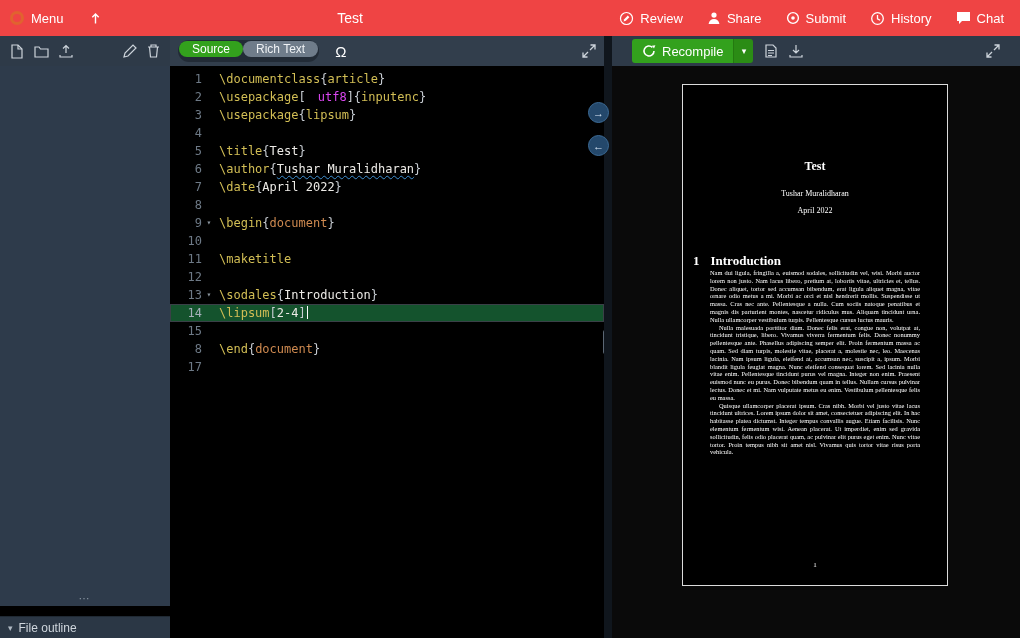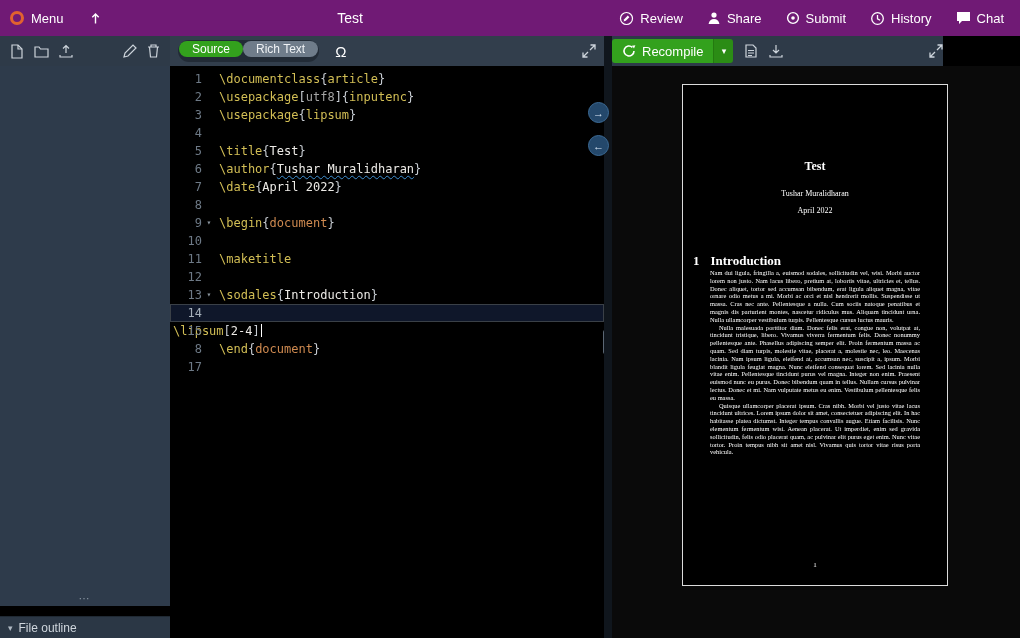--- a/index.html
+++ b/index.html
@@ -2,35 +2,35 @@
 <html><head>
 <meta charset="utf-8">
 <style>
   * { margin:0; padding:0; box-sizing:border-box; }
   html,body { width:1020px; height:638px; background:#000; overflow:hidden;
               font-family:"Liberation Sans", sans-serif; }
   #app { position:relative; width:1020px; height:638px; background:#000; }
 
   
   .topbar { position:absolute; top:0; left:0; width:1020px; height:36px;
-            background:#701a75; display:flex; align-items:center; color:#fff; }
+            background:#ef4444; display:flex; align-items:center; color:#fff; }
   .tb-left { display:flex; align-items:center; padding-left:10px; gap:7px; }
   .logo-ring { width:14px; height:14px; border-radius:50%; border:3px solid #e1622f; display:inline-block; }
   .menu-label { font-size:13px; color:#fff; cursor:default; }
   .tb-icon-btn { display:flex; align-items:center; justify-content:center; padding:4px; margin-left:14px; }
   .tb-title { position:absolute; left:350px; transform:translateX(-50%); font-size:14px; color:#fff; }
   .tb-right { margin-left:auto; display:flex; align-items:center; gap:24px; padding-right:16px; }
   .tb-action { display:flex; align-items:center; gap:6px; font-size:13px; color:#fff; cursor:default; }
 
   
   .band { position:absolute; top:36px; height:30px; display:flex; align-items:center; }
   .band-files { left:0; width:170px; background:#2e3a48; padding:0 10px; gap:10px; }
   .band-files .grp-right { margin-left:auto; display:flex; gap:10px; }
   .band-editor { left:170px; width:434px; background:#323e4c; padding:0 8px; }
-  .band-pdf { left:612px; width:331px; background:#2e3a48; padding:0 0; }
+  .band-pdf { left:612px; width:408px; background:#2e3a48; padding:0 20px; }
   .band .tool { display:flex; align-items:center; justify-content:center; }
 
   .mode-toggle { display:flex; background:#222b36; border-radius:12px; padding:1px; height:22px; }
   .mode-seg { border:none; border-radius:11px; font-size:12px; padding:0 13px; height:16px;
               font-family:"Liberation Sans", sans-serif; cursor:default; }
   .mode-source { background:#33a11d; color:#fff; }
   .mode-rich { background:#6f7c8a; color:#eef1f4; }
   .omega-btn { margin-left:16px; color:#fff; font-size:15px; background:none; border:none; cursor:default; }
   .expand-btn { margin-left:auto; background:none; border:none; display:flex; cursor:default; }
 
@@ -50,31 +50,31 @@
                  color:#8894a1; font-size:11px; line-height:8px; letter-spacing:2px; cursor:row-resize; }
   .outline-bar { position:absolute; left:0; top:616px; width:170px; height:22px; background:#2b3745;
                  border-top:1px solid #1f2933; display:flex; align-items:center; gap:6px;
                  padding:0 8px; color:#cfd6dd; font-size:12px; cursor:default; }
   .outline-chevron { font-size:9px; color:#aeb8c2; }
 
   
   .editor-panel { position:absolute; left:170px; top:66px; width:434px; height:572px; background:#000; padding-top:4px; }
   .code-row { display:flex; height:18px; line-height:18px;
               font-family:"DejaVu Sans Mono", monospace; font-size:12px; }
-  .code-row.active { background:#0f172a; box-shadow:inset 0 0 0 1px #3a4047;flex-direction:column; }
+  .code-row.active { background:#14532d; box-shadow:inset 0 0 0 1px #3a4047; }
   .gutter { width:46px; display:flex; justify-content:flex-end; align-items:center; flex:none; }
   .ln { color:#6e7a87; }
   .code-row.active .ln { color:#a6b0bb; }
   .fold { width:14px; font-size:8px; color:#8a949e; text-align:center; flex:none; }
   .code { padding-left:3px; white-space:pre; }
   .tok-cmd { color:#d2be55; }
   .tok-brc { color:#c9ced4; }
   .tok-arg { color:#d2be55; }
   .tok-txt { color:#eceae6; }
-  .tok-opt { color:#a3a3a3; }
+  .tok-opt { color:#d946ef;margin-left:12px; }
   .tok-env { color:#cf8a50; }
   .tok-optp { color:#eceae6; }
   .tok-misspell { color:#eceae6; text-decoration-line:underline; text-decoration-style:wavy;
                   text-decoration-color:#3e8fd0; text-decoration-thickness:1px; text-underline-offset:2px; }
   .cursor { display:inline-block; width:1px; height:13px; background:#fff; vertical-align:-2px; margin-left:1px; }
   .scroll-thumb { position:absolute; left:603px; top:330px; width:4px; height:24px;
                   background:#5b6774; border-radius:2px; cursor:pointer; }
 
   
   .panel-divider { position:absolute; left:604px; top:36px; width:8px; height:602px; background:#10161d; }

